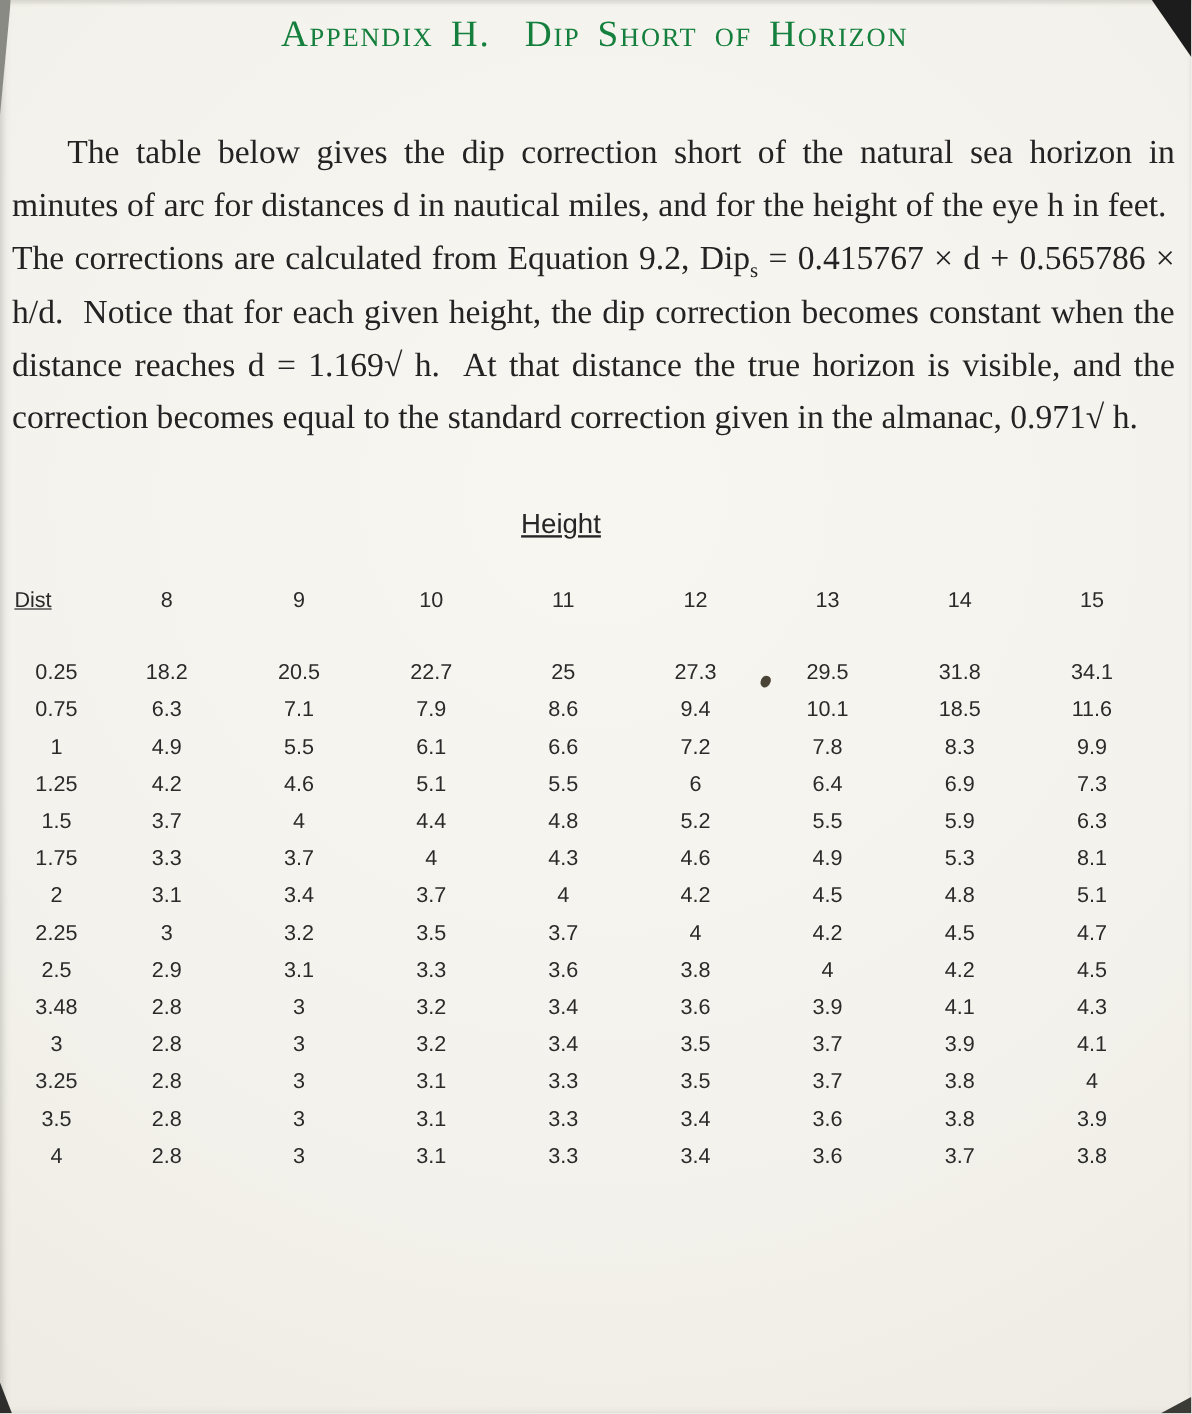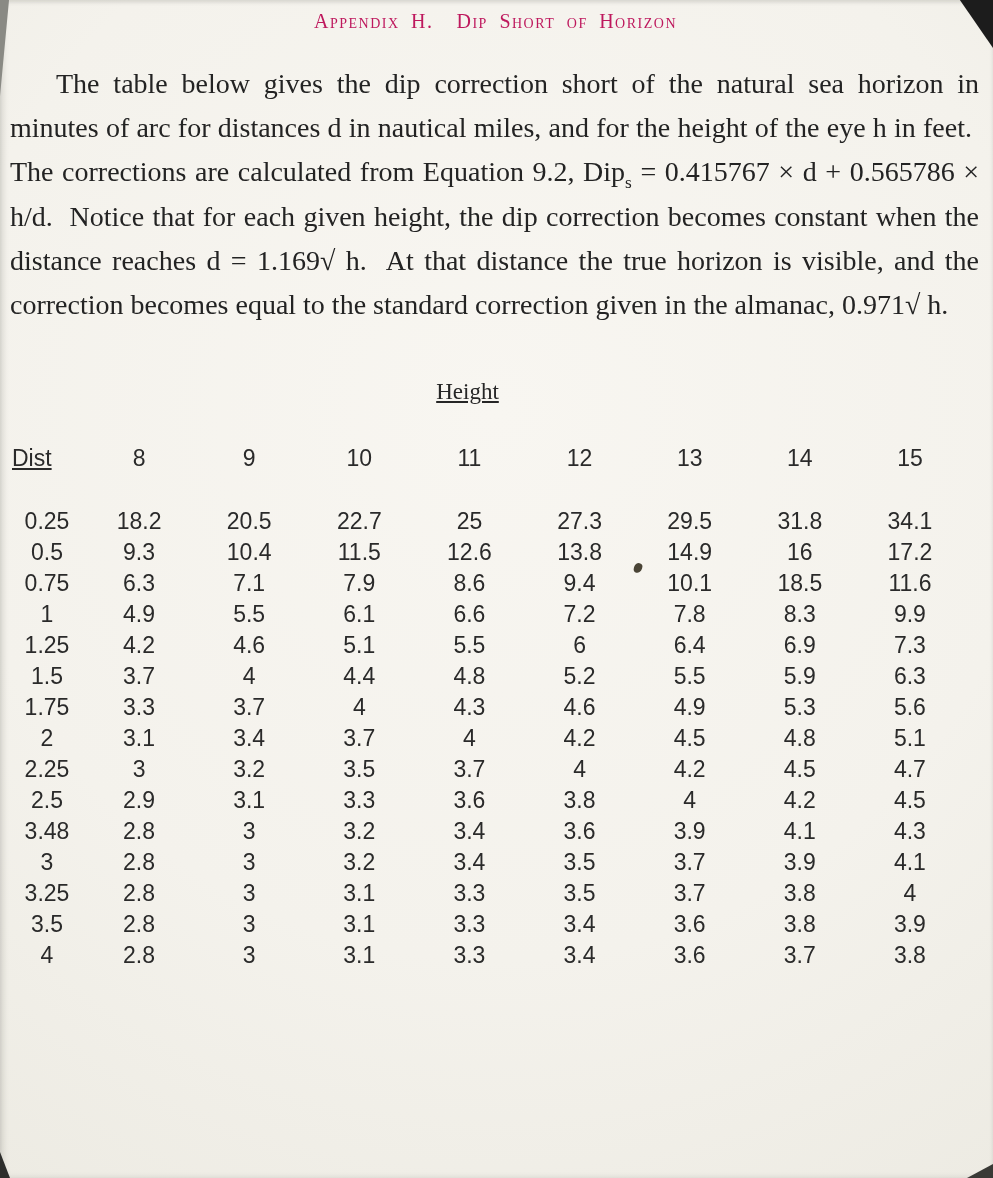--- a/index.html
+++ b/index.html
@@ -16,55 +16,55 @@
     position: relative;
     width: 100%;
     height: 100%;
     box-sizing: border-box;
     padding: 8px 12px 0 10px;
     box-shadow: inset 3px 0 6px rgba(90,90,85,0.18), inset 0 2px 4px rgba(90,90,85,0.12);
   }
   .title {
     margin: 2px 0 0 0;
     text-align: center;
-    font-size: 20px;
+    font-size: 31px;
     font-weight: normal;
     font-variant: small-caps;
     letter-spacing: 1.5px;
     word-spacing: 5px;
-    color: #be185d;
+    color: #15803d;
   }
   .intro {
-    margin: 29px 2px 0 0;
+    margin: 60px 2px 0 0;
     font-size: 28px;
     line-height: 1.58;
     text-align: justify;
     text-indent: 46px;
     color: #232323;
   }
   .intro sub { font-size: 0.62em; line-height: 0; }
   .height-wrap {
     margin-top: 52px;
     text-align: center;
     position: relative;
     left: -28px;
   }
   .height-label {
-    font-family: Liberation Serif, serif;
+    font-family: Liberation Sans, sans-serif;
     font-size: 23px;
     text-decoration: underline;
     color: #262626;
   }
   .dip-table {
     width: calc(100% - 16px);
     margin: 40px 6px 0 0;
     border-collapse: collapse;
     table-layout: fixed;
     font-family: "Liberation Sans", "DejaVu Sans", sans-serif;
-    font-size: 23px;
+    font-size: 18px;
     color: #2a2a2a;
   }
   .dip-table th {
     font-weight: normal;
     text-align: center;
     padding: 0 0 34px 0;
     vertical-align: top;
   }
   .dip-table th.dist-h {
     width: 72px;
@@ -141,31 +141,20 @@
           <td>18.2</td>
           <td>20.5</td>
           <td>22.7</td>
           <td>25</td>
           <td>27.3</td>
           <td>29.5</td>
           <td>31.8</td>
           <td>34.1</td>
         </tr>
         <tr>
-          <td>0.5</td>
-          <td>9.3</td>
-          <td>10.4</td>
-          <td>11.5</td>
-          <td>12.6</td>
-          <td>13.8</td>
-          <td>14.9</td>
-          <td>16</td>
-          <td>17.2</td>
-        </tr>
-        <tr>
           <td>0.75</td>
           <td>6.3</td>
           <td>7.1</td>
           <td>7.9</td>
           <td>8.6</td>
           <td>9.4</td>
           <td>10.1</td>
           <td>18.5</td>
           <td>11.6</td>
         </tr>
@@ -204,21 +193,21 @@
         </tr>
         <tr>
           <td>1.75</td>
           <td>3.3</td>
           <td>3.7</td>
           <td>4</td>
           <td>4.3</td>
           <td>4.6</td>
           <td>4.9</td>
           <td>5.3</td>
-          <td>5.6</td>
+          <td>8.1</td>
         </tr>
         <tr>
           <td>2</td>
           <td>3.1</td>
           <td>3.4</td>
           <td>3.7</td>
           <td>4</td>
           <td>4.2</td>
           <td>4.5</td>
           <td>4.8</td>

